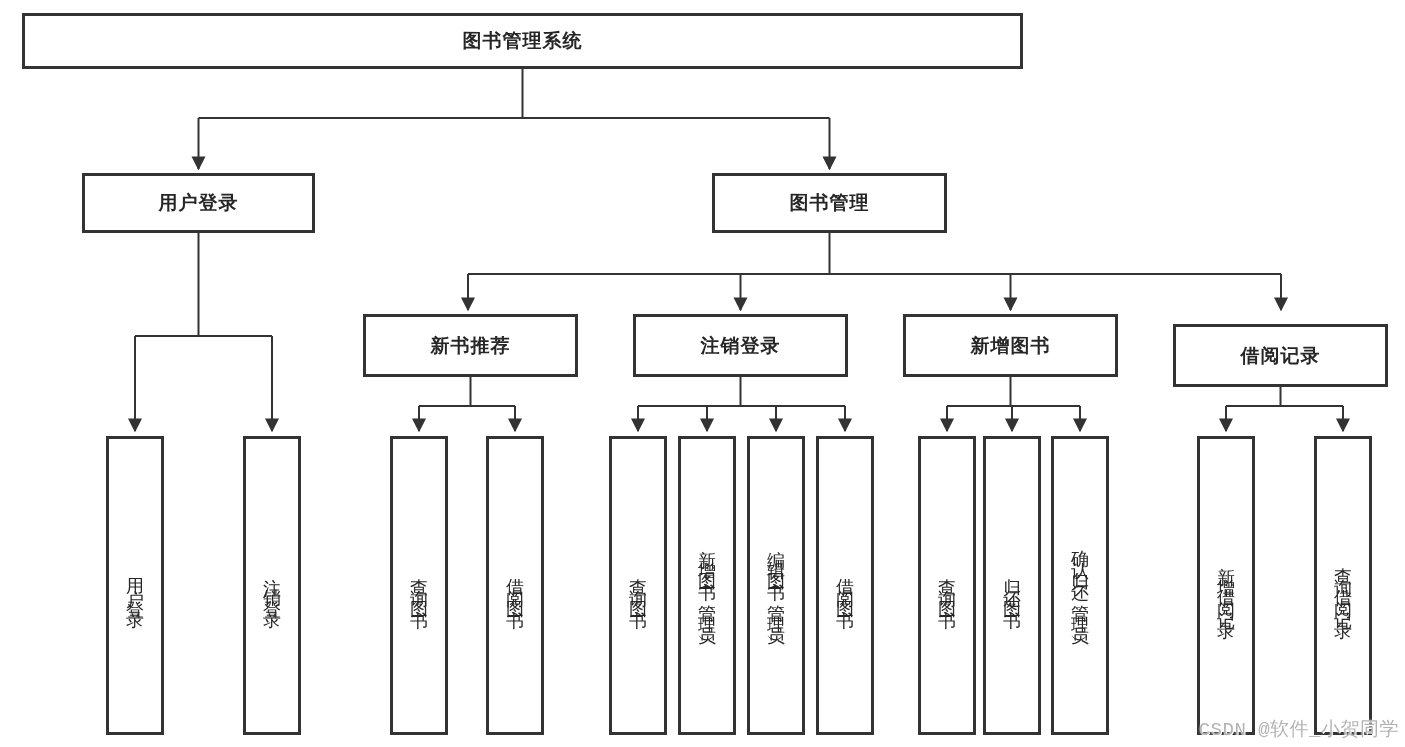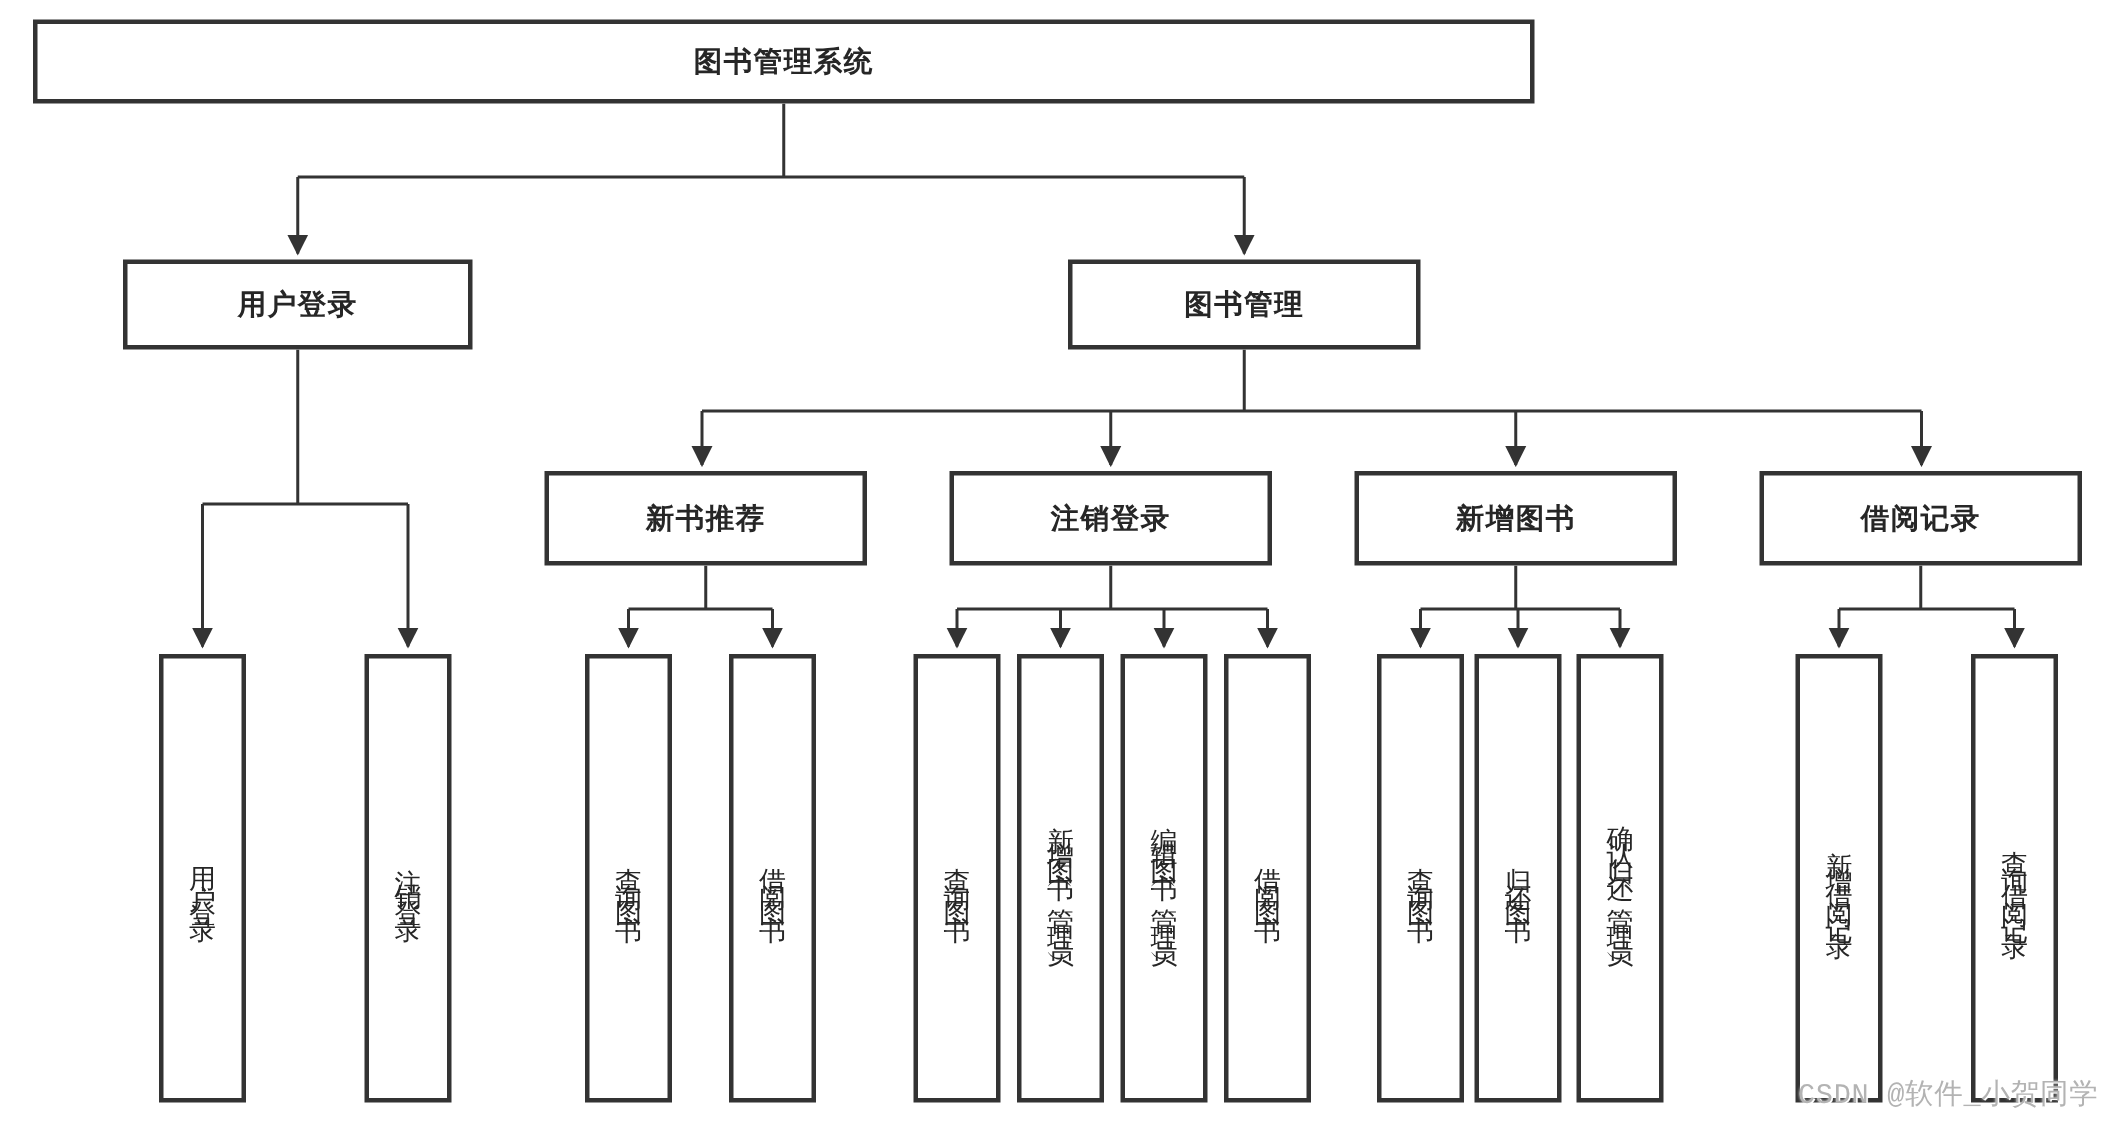--- a/index.html
+++ b/index.html
@@ -118,21 +118,21 @@
 
   <div class="box" style="left:363px; top:314px; width:215px; height:63px;">
     <span class="hlabel">新书推荐</span>
   </div>
   <div class="box" style="left:633px; top:314px; width:215px; height:63px;">
     <span class="hlabel">注销登录</span>
   </div>
   <div class="box" style="left:903px; top:314px; width:215px; height:63px;">
     <span class="hlabel">新增图书</span>
   </div>
-  <div class="box" style="left:1173px; top:314px; width:215px; height:63px;">
+  <div class="box" style="left:1173px; top:324px; width:215px; height:63px;">
     <span class="hlabel">借阅记录</span>
   </div>
 
   <div class="box" style="left:106px; top:436px; width:58px; height:299px;">
     <span class="vlabel">用户登录</span>
   </div>
   <div class="box" style="left:243px; top:436px; width:58px; height:299px;">
     <span class="vlabel">注销登录</span>
   </div>
 

